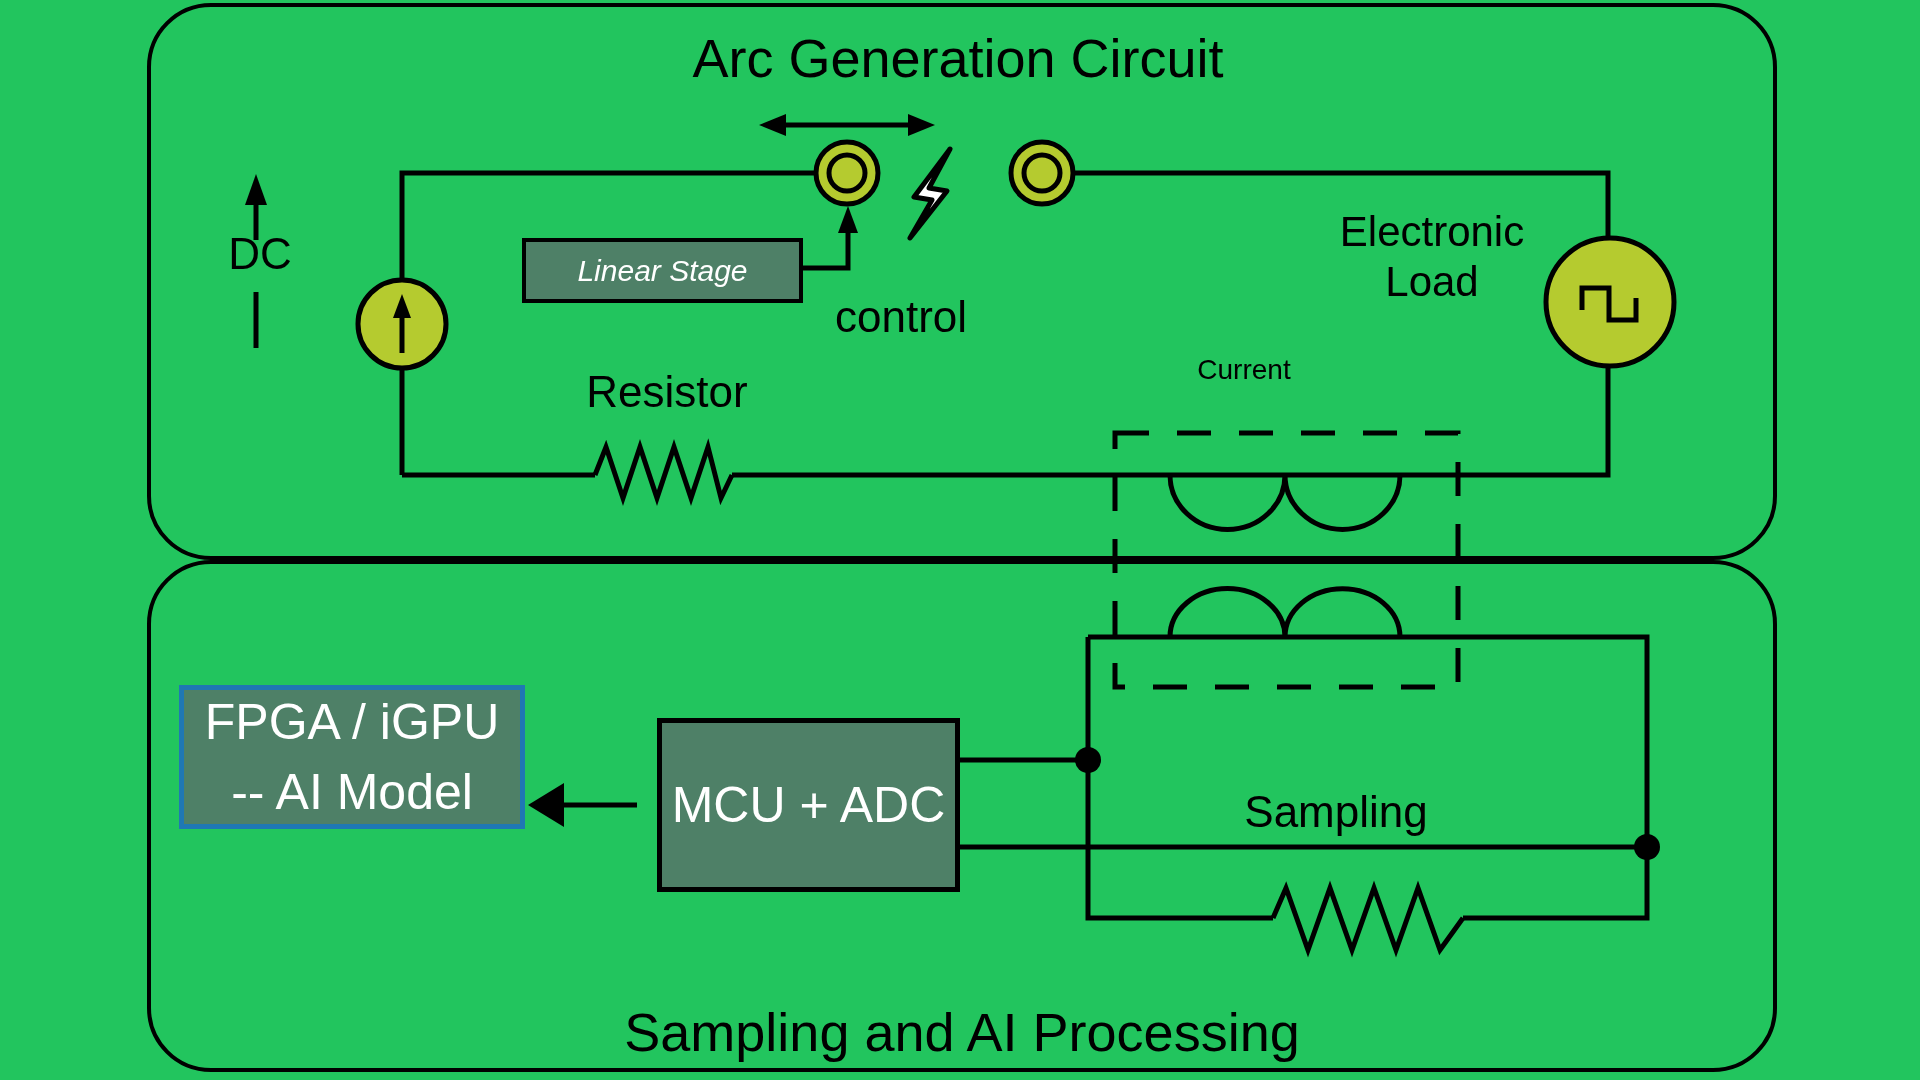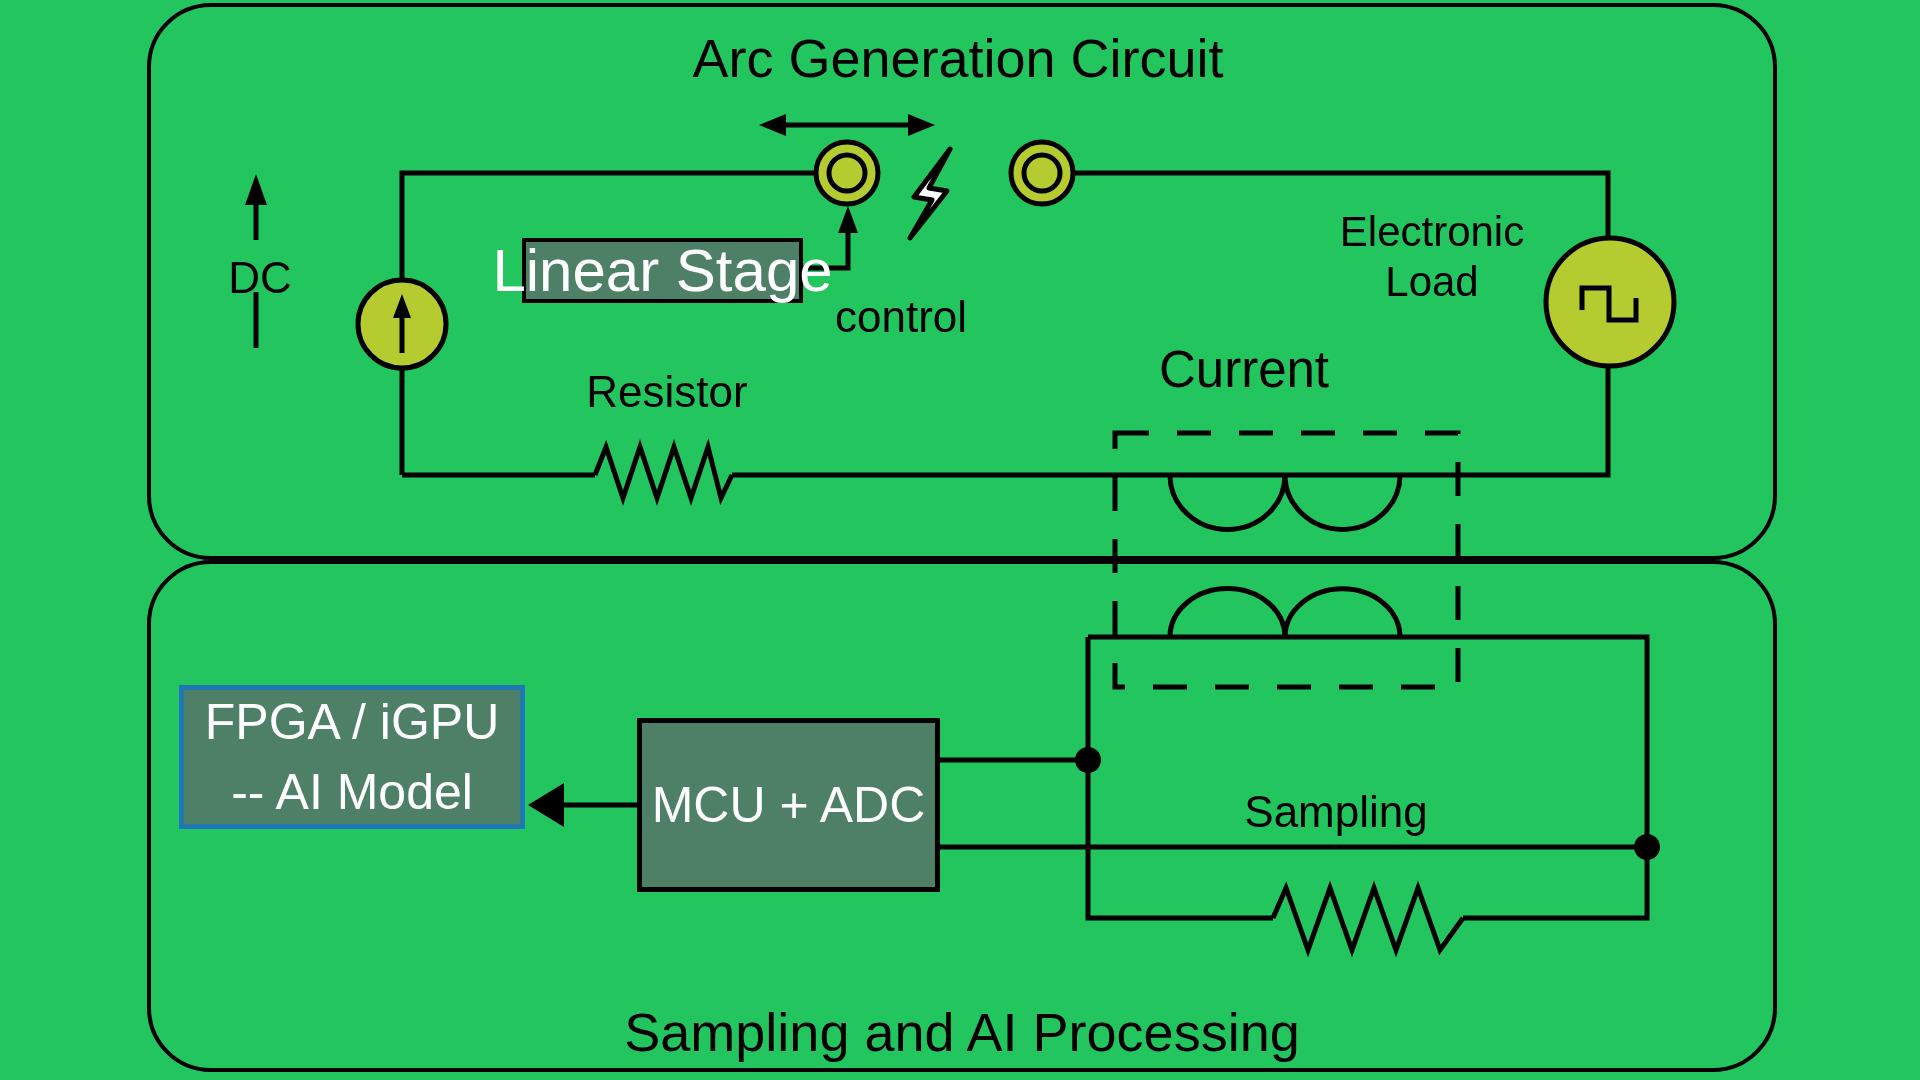--- a/index.html
+++ b/index.html
@@ -27,38 +27,38 @@
   .label {
     position: absolute;
     transform: translate(-50%, -50%);
     color: #000;
     white-space: nowrap;
     text-align: center;
     line-height: 1.1;
   }
   .title-label   { font-size: 54px; }
   .circuit-label { font-size: 44px; }
-  .small-label   { font-size: 51px; line-height: 47px; text-align: right; }
+  .small-label   { font-size: 28px; line-height: 47px; text-align: right; }
   .el-label      { font-size: 42px; line-height: 50px; margin-top: 16px; }
   
   .module {
     position: absolute;
     box-sizing: border-box;
     background: var(--module-fill, #4e8067);
     border: 5px solid #000;
     color: #ffffff;
     display: flex;
     flex-direction: column;
     align-items: center;
     justify-content: center;
     text-align: center;
     white-space: nowrap;
   }
-  .module.linear { border-width: 4px; font-size: 60px; }
-  .module.mcu    { font-size: 50px; }
+  .module.linear { border-width: 4px; font-size: 30px; font-style: italic; }
+  .module.mcu    { font-size: 50px; margin-left: 20px; }
   .module.fpga   { border-color: var(--fpga-border, #1f78b4); font-size: 50px; line-height: 70px; }
 </style>
 </head>
 <body>
 
 <div class="stage">
 
   <svg class="canvas" width="1920" height="1080" viewBox="0 0 1920 1080">
 
     <rect class="panel" x="149" y="5" width="1626" height="553" rx="62"></rect>
@@ -125,21 +125,21 @@
     <circle class="solid" cx="1647" cy="847" r="13"></circle>
 
     <g>
       <line class="w" x1="562" y1="805" x2="637" y2="805"></line>
       <polygon class="solid" points="528,805 564,783 564,827"></polygon>
     </g>
   </svg>
 
   <div class="label title-label" style="left:958px; top:59px">Arc Generation Circuit</div>
 
-  <div class="label circuit-label" style="left:260px; top:278px">DC</div>
+  <div class="label circuit-label" style="left:260px; top:254px">DC</div>
 
   <div class="label circuit-label" style="left:901px; top:317px">control</div>
 
   <div class="label circuit-label" style="left:667px; top:392px">Resistor</div>
 
   <div class="label el-label" style="left:1432px; top:241px">
     <div>Electronic</div>
     <div>Load</div>
   </div>
 

